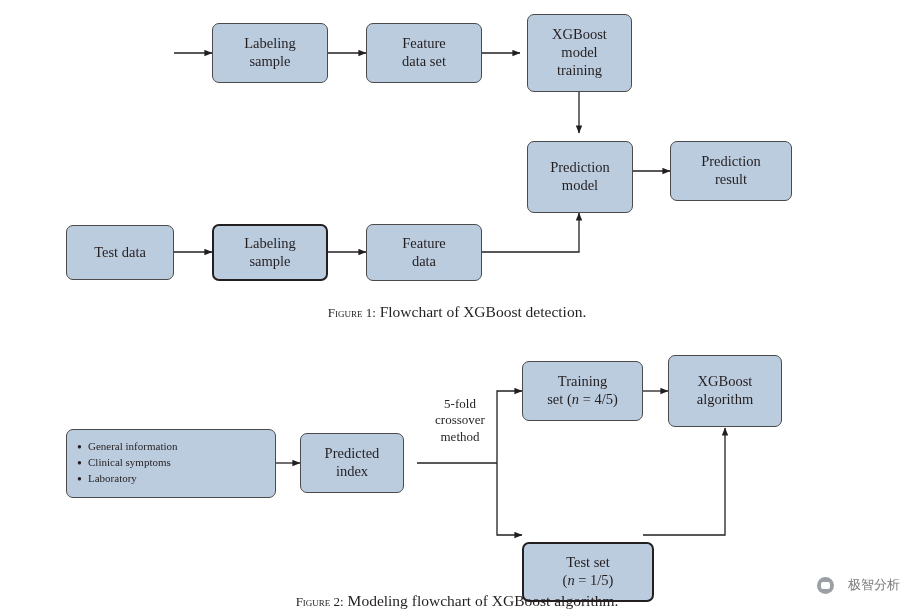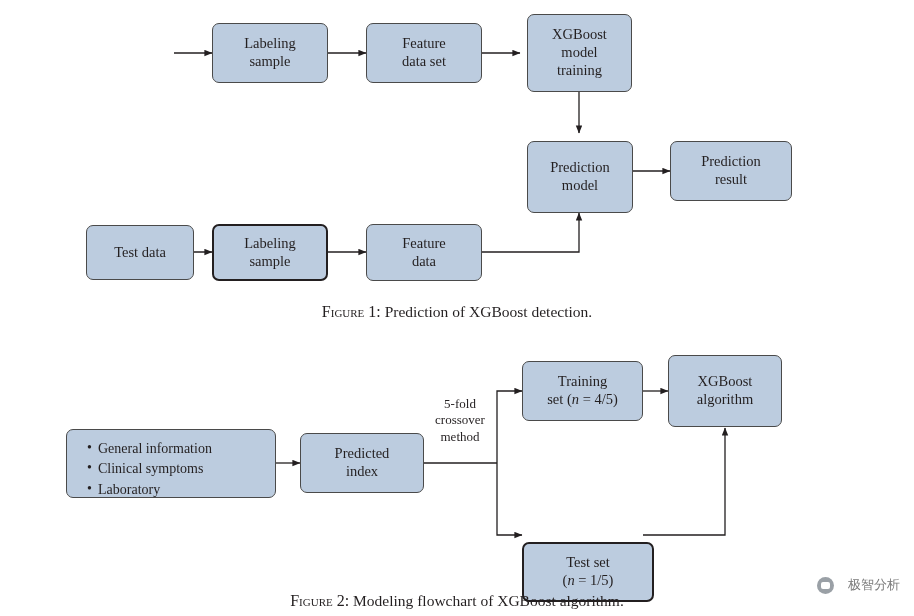--- a/index.html
+++ b/index.html
@@ -42,23 +42,23 @@
   .node .inner {
     padding: 0 4px;
     white-space: pre-line;
   }
   .bullets {
     position: absolute;
     box-sizing: border-box;
     background: #bcccdf;
     border: 1px solid #4a4a4a;
     border-radius: 7px;
-    padding: 9px 10px 9px 17px;
-    font-family: "Liberation Serif", serif;
-    font-size: 14px;
+    padding: 9px 10px 9px 7px;
+    font-family: "Liberation Serif", serif;
+    font-size: 11px;
     line-height: 1.45;
   }
   .bullets ul {
     margin: 0;
     padding: 0 0 0 14px;
     list-style: none;
   }
   .bullets li {
     position: relative;
     white-space: nowrap;
@@ -73,21 +73,21 @@
   .caption {
     position: absolute;
     text-align: center;
     font-family: "Liberation Serif", serif;
     font-size: 15.5px;
     color: #231f20;
     white-space: nowrap;
   }
   .caption .smallcaps {
     font-variant: small-caps;
-    font-size: 16px;
+    font-size: 13px;
   }
   .edge-label {
     position: absolute;
     text-align: center;
     font-family: "Liberation Serif", serif;
     font-size: 13px;
     line-height: 1.25;
     color: #231f20;
     white-space: pre-line;
   }
@@ -186,48 +186,48 @@
   <div class="node" style="left:527px; top:141px; width:106px; height:72px;">
     <span class="inner">Prediction
 model</span>
   </div>
 
   <div class="node" style="left:670px; top:141px; width:122px; height:60px;">
     <span class="inner">Prediction
 result</span>
   </div>
 
-  <div class="node" style="left:66px; top:225px; width:108px; height:55px;margin-left:20px;">
+  <div class="node" style="left:66px; top:225px; width:108px; height:55px;">
     <span class="inner">Test data</span>
   </div>
 
   <div class="node thick" style="left:212px; top:224px; width:116px; height:57px;">
     <span class="inner">Labeling
 sample</span>
   </div>
 
   <div class="node" style="left:366px; top:224px; width:116px; height:57px;">
     <span class="inner">Feature
 data</span>
   </div>
 
   <div class="caption" style="left:0; top:303px; width:914px;">
     <span class="smallcaps">Figure 1:</span>
-    <span>Prediction of XGBoost detection.</span>
+    <span>Flowchart of XGBoost detection.</span>
   </div>
 
   <div class="bullets" style="left:66px; top:429px; width:210px; height:69px;">
     <ul>
       <li>General information</li>
       <li>Clinical symptoms</li>
       <li>Laboratory</li>
     </ul>
   </div>
 
-  <div class="node" style="left:300px; top:433px; width:124px; height:60px;">
+  <div class="node" style="left:300px; top:433px; width:104px; height:60px;">
     <span class="inner">Predicted
 index</span>
   </div>
 
   <div class="edge-label" style="left:424px; top:396px; width:72px;">5-fold
 crossover
 method</div>
 
   <div class="node" style="left:522px; top:361px; width:121px; height:60px;">
     <span class="inner">Training<br>set (<span class="italic">n</span> = 4/5)</span>

